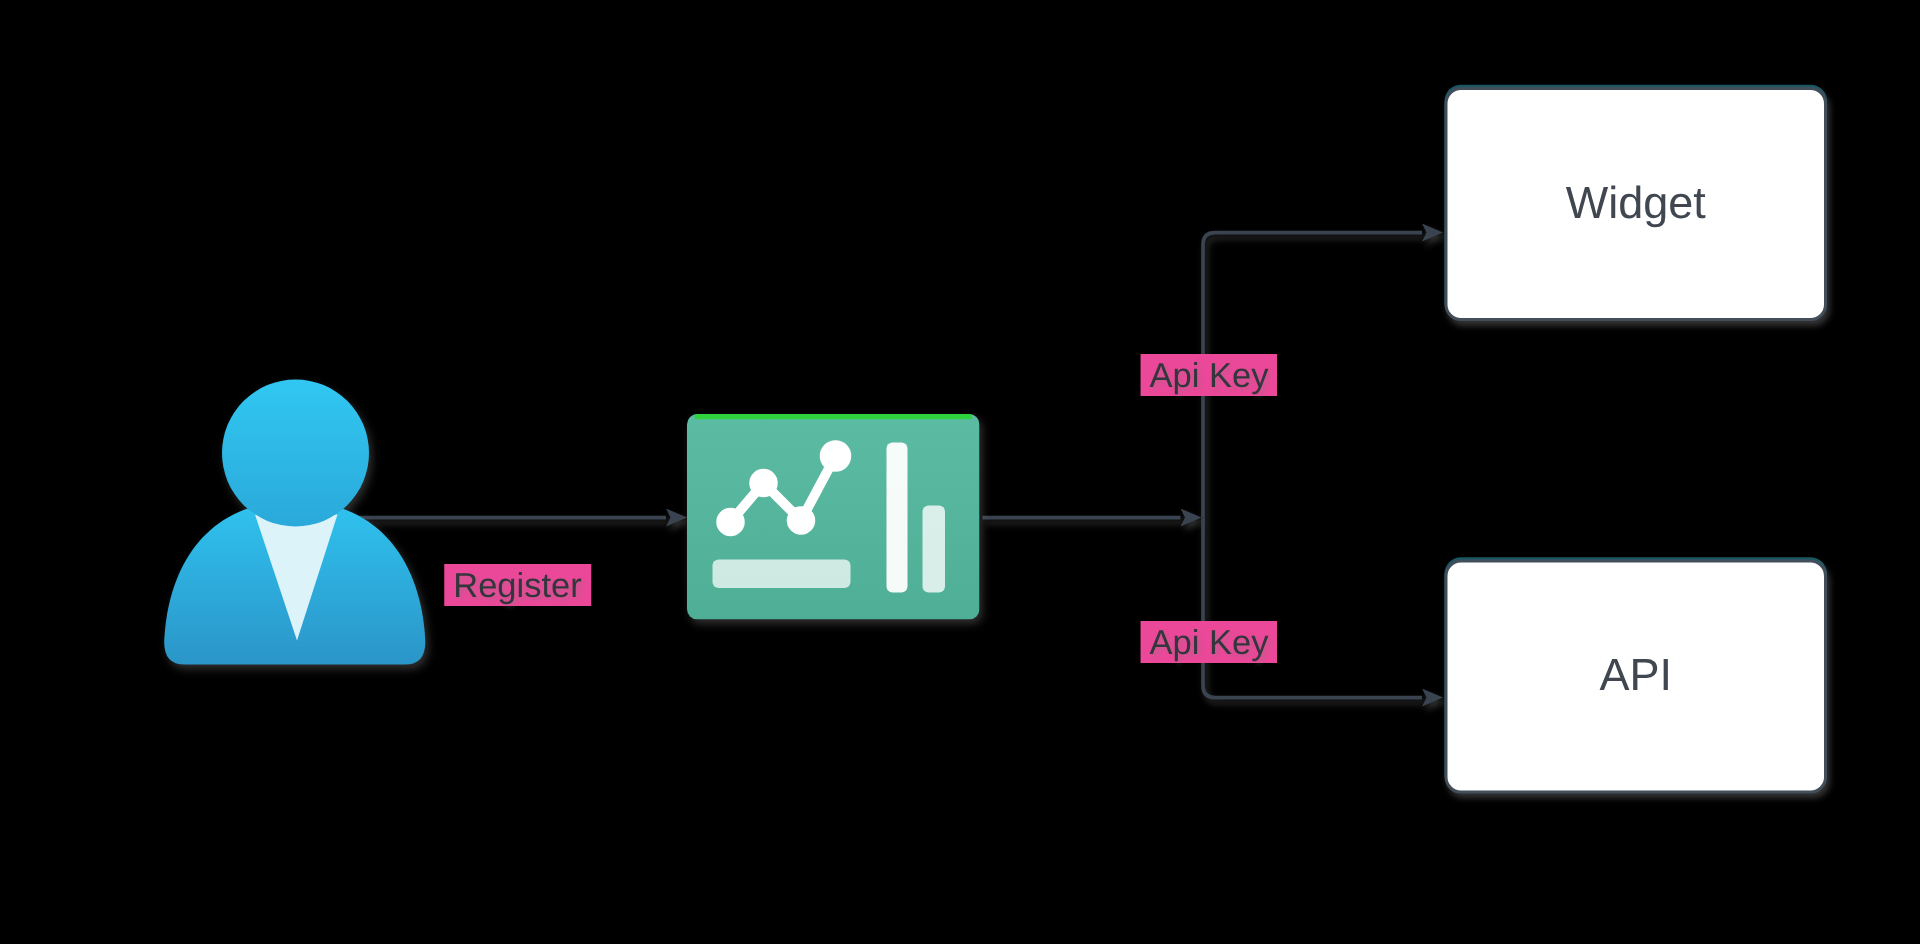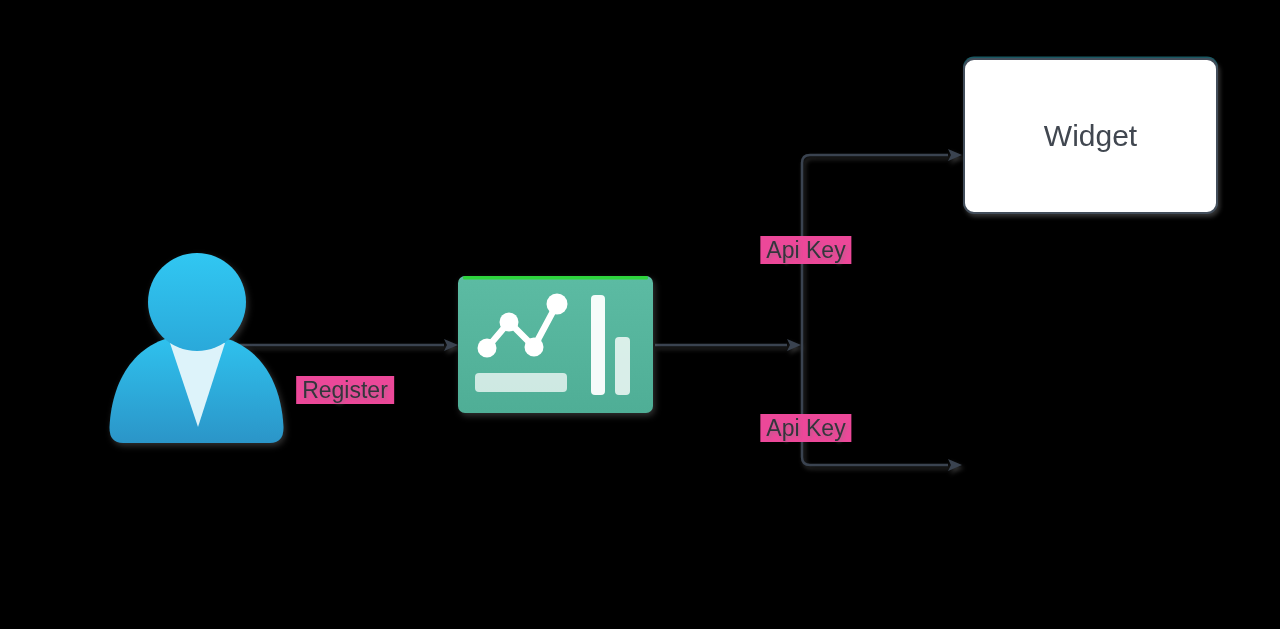--- a/index.html
+++ b/index.html
@@ -121,14 +121,17 @@
     <circle cx="99" cy="28" r="10.5" fill="#ffffff"></circle>
     <rect x="133" y="19" width="14" height="100" rx="4" fill="#ffffff" opacity="0.95"></rect>
     <rect x="157" y="61" width="15" height="58" rx="4" fill="#ffffff" opacity="0.78"></rect>
     <rect x="17" y="97" width="92" height="19" rx="4" fill="#ffffff" opacity="0.72"></rect>
   </svg>
 
   <div class="node-box widget-box">
     <span>Widget</span>
   </div>
 
+  <div class="node-box api-box">
+    <span>API</span>
+  </div>
 
 </div>
 
 </body></html>

